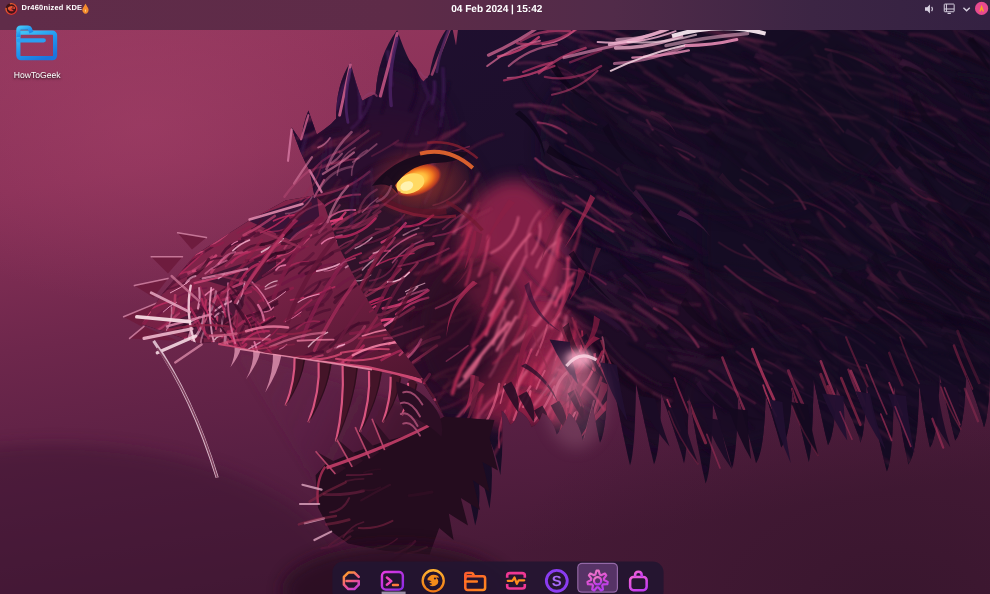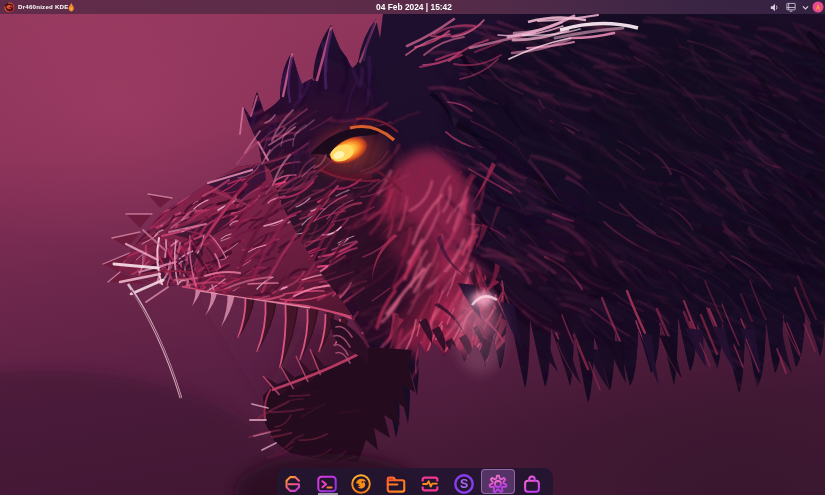--- a/index.html
+++ b/index.html
@@ -1,17 +1,17 @@
 <!DOCTYPE html>
 <html><head><meta charset="utf-8"><style>
 * { margin:0; padding:0; box-sizing:border-box; }
 html,body { width:825px; height:495px; overflow:hidden; background:#000; font-family:"Liberation Sans",sans-serif; }
 #screen { position:relative; width:825px; height:495px; overflow:hidden; }
 #wp { position:absolute; left:0; top:0; }
-#panel { position:absolute; left:0; top:0; width:825px; height:14px;
+#panel { position:absolute; left:0; top:0; width:825px; height:25px;
   background:linear-gradient(90deg,#602c49 0%,#5e2b48 40%,#512b49 62%,#3c2544 82%,#342142 100%); }
 #panel .title { position:absolute; left:18px; top:0; height:14px; line-height:14px; color:#fff; font-size:6.2px; font-weight:bold; letter-spacing:0.2px; }
 #clock { position:absolute; left:3px; right:0; top:0; text-align:center; height:14px; line-height:14px; color:#fff; font-size:8.4px; font-weight:bold; }
 .deskicon { position:absolute; left:8px; top:18px; width:46px; text-align:center; }
 .deskicon .lbl { margin-top:0px; color:#fff; font-size:7.2px; text-shadow:0 1px 2px rgba(0,0,0,0.9); }
 #dock { position:absolute; left:277px; top:468px; width:276px; height:34px; background:rgba(36,22,48,0.93); border-radius:9px; }
 .dockic { position:absolute; top:5px; width:22px; height:22px; }
 #activebox { position:absolute; left:204px; top:0.5px; width:34px; height:25.5px; background:rgba(135,82,155,0.5); border:1px solid rgba(200,150,220,0.55); border-radius:4px; }
 #taskline { position:absolute; left:41px; top:25px; width:20px; height:2.5px; background:#9a8fa5; }
 </style></head>
@@ -1822,20 +1822,35 @@
    <path d="M9 20 L15 20" stroke-width="2"></path>
  </svg>
  <svg width="9" height="9" style="position:absolute;left:801px;top:3px" viewBox="0 0 24 24" fill="none" stroke="#d6cfdf" stroke-width="3">
    <path d="M5 9 L12 16 L19 9"></path>
  </svg>
  <svg width="12" height="12" style="position:absolute;left:812px;top:1px" viewBox="0 0 24 24">
    <circle cx="12" cy="12" r="11" fill="#e84a8f"></circle>
    <path d="M12 6 L16 17 L13.5 17 L12 13 L10.5 17 L8 17 Z" fill="#f5a623"></path>
  </svg>
 </div>
+<div class="deskicon">
+ <svg width="40" height="35" viewBox="0 0 40 35" fill="none" style="margin-left:-1px">
+  <defs>
+          <linearGradient id="fg" x1="0.1" y1="0" x2="0.75" y2="1">
+   <stop offset="0" stop-color="#41c3f7"></stop>
+            <stop offset="0.5" stop-color="#2196f0"></stop>
+            <stop offset="1" stop-color="#1a75dd"></stop>
+          </linearGradient>
+        </defs>
+  <rect x="4.3" y="9.2" width="30.6" height="21.3" rx="2.2" stroke="url(#fg)" stroke-width="3.5"></rect>
+  <path d="M4.3 13 L4.3 7 Q4.3 5 6.3 5 L12 5 Q13.6 5 14 6.3 L15.2 9.2" stroke="url(#fg)" stroke-width="3.5"></path>
+  <path d="M4.3 15.6 L25.5 15.58" stroke="#2b9ff2" stroke-width="3.5" stroke-linecap="round"></path>
+ </svg>
+ <div class="lbl">HowToGeek</div>
+</div>
 <div id="dock">
  <div id="activebox"></div>
  <div id="taskline"></div>
  <svg class="dockic" style="left:4.5px" viewBox="0 0 24 24" fill="none">
   <defs>
           <linearGradient id="gr1" x1="0.2" y1="0" x2="0.8" y2="1">
             <stop offset="0" stop-color="#ff9a2e"></stop>
             <stop offset="0.55" stop-color="#f0568a"></stop>
             <stop offset="1" stop-color="#c43bd4"></stop>
           </linearGradient>

